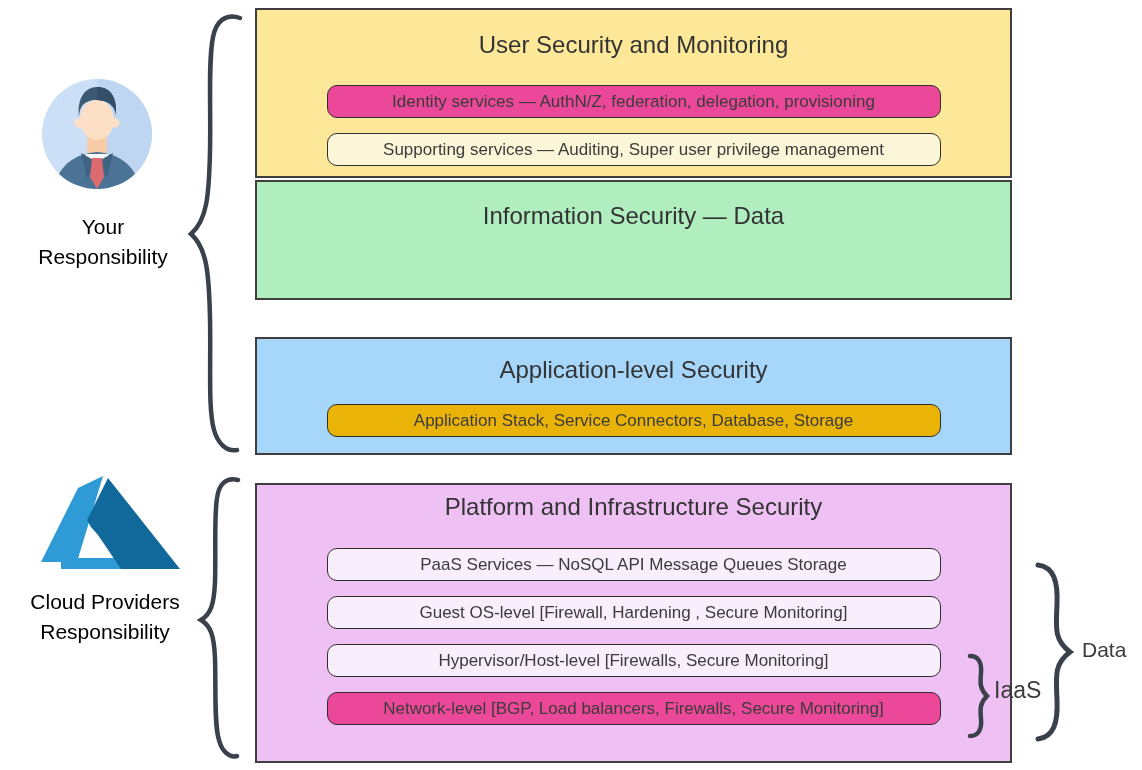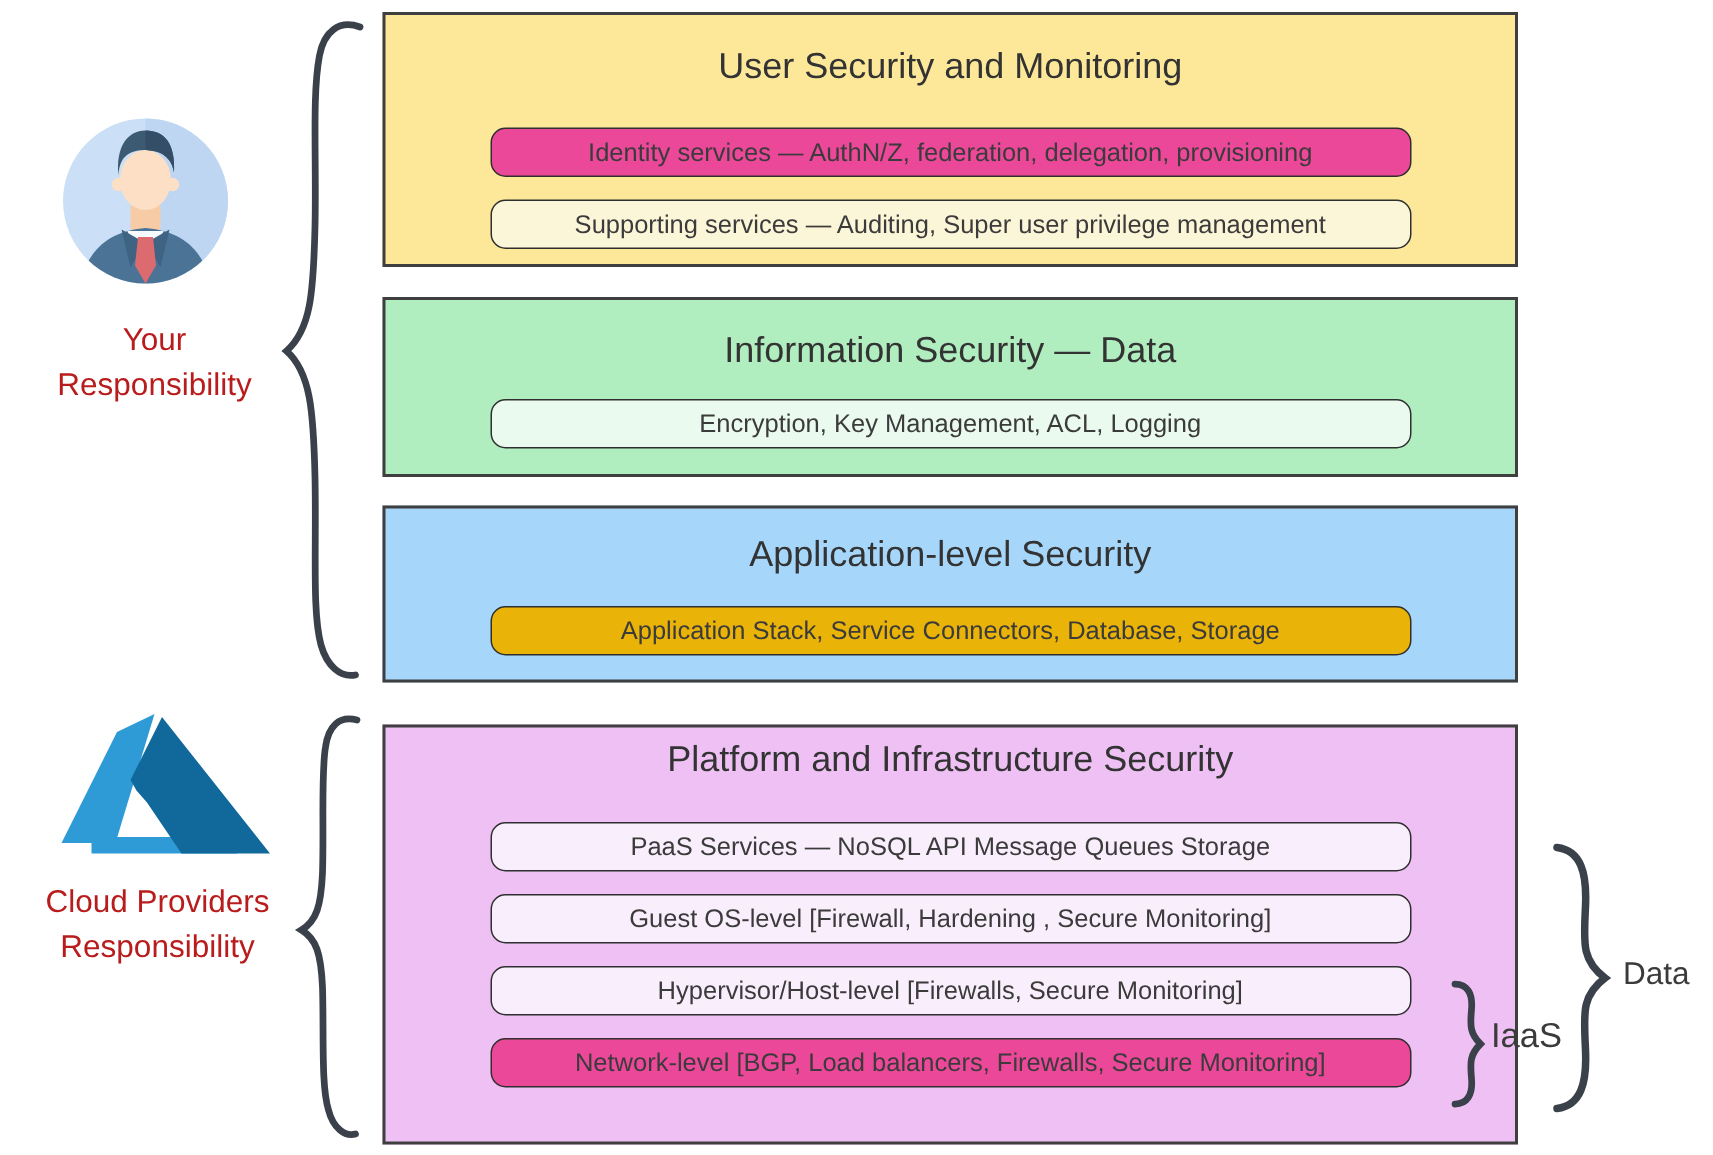--- a/index.html
+++ b/index.html
@@ -37,36 +37,36 @@
     border: 1.5px solid #2f2f2f;
     border-radius: 10px;
     display: flex;
     align-items: center;
     justify-content: center;
     font-size: 17px;
     color: #3b3b3b;
     white-space: nowrap;
   }
   #layer-user   { top: 8px;   height: 170px; padding-top: 20px; }
-  #layer-info   { top: 198px; height: 120px; padding-top: 19px; }
+  #layer-info   { top: 180px; height: 120px; padding-top: 19px; }
   #layer-app    { top: 337px; height: 118px; padding-top: 16px; }
   #layer-plat   { top: 483px; height: 280px; padding-top: 7px; }
   #layer-user .layer-title { margin-bottom: 25px; }
   #layer-info .layer-title { margin-bottom: 17px; }
   #layer-app  .layer-title { margin-bottom: 19px; }
   #layer-plat .layer-title { margin-bottom: 26px; }
   .pill + .pill { margin-top: 15px; }
 
   
   .side-label {
     position: absolute;
     text-align: center;
     font-size: 21px;
     line-height: 30px;
-    color: #b91c1c;
+    color: #000000;
   }
   #your-label  { left: 10px; top: 212px; width: 186px; }
   #cloud-label { left: 2px;  top: 587px; width: 206px; text-align: center; }
 
   
   .svc-label {
     position: absolute;
     color: #3b3b3b;
     white-space: nowrap;
   }
@@ -136,21 +136,20 @@
   </div>
 
   <div id="layer-user" class="layer" style="background: rgb(253, 232, 154);">
     <div class="layer-title">User Security and Monitoring</div>
     <div class="pill" style="background: #ec4899;">Identity services — AuthN/Z, federation, delegation, provisioning</div>
     <div class="pill" style="background: rgb(252, 246, 216);">Supporting services — Auditing, Super user privilege management</div>
   </div>
 
   <div id="layer-info" class="layer" style="background: rgb(176, 238, 192);">
     <div class="layer-title">Information Security — Data</div>
-    <div class="pill" style="background: rgb(235, 250, 239);">Encryption, Key Management, ACL, Logging</div>
   </div>
 
   <div id="layer-app" class="layer" style="background: rgb(166, 215, 250);">
     <div class="layer-title">Application-level Security</div>
     <div class="pill" style="background: #eab308;">Application Stack, Service Connectors, Database, Storage</div>
   </div>
 
   <div id="layer-plat" class="layer" style="background: rgb(238, 192, 244);">
     <div class="layer-title">Platform and Infrastructure Security</div>
     <div class="pill" style="background: rgb(249, 238, 251);">PaaS Services — NoSQL API Message Queues Storage</div>

